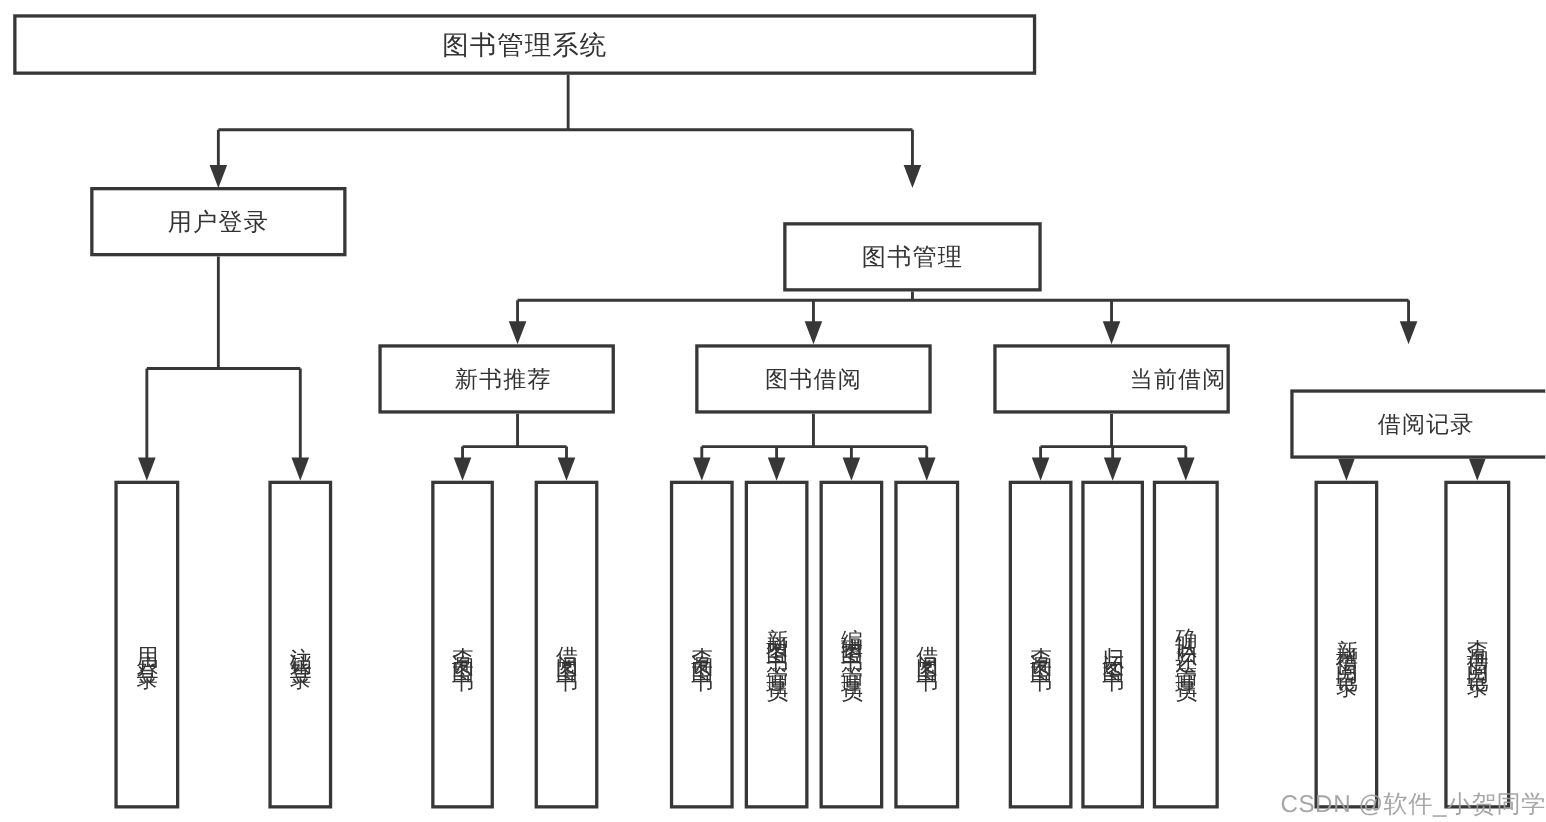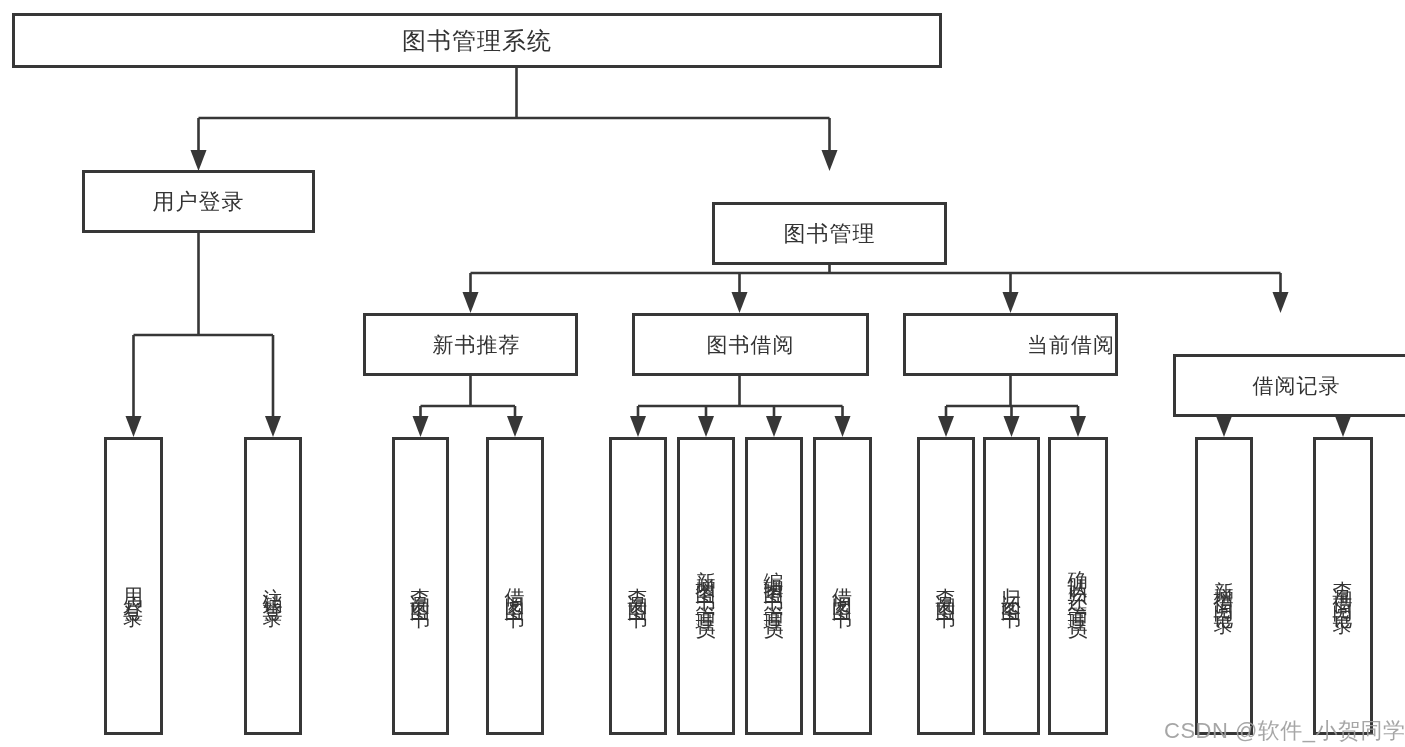--- a/index.html
+++ b/index.html
@@ -115,24 +115,24 @@
     <span>图书管理系统</span>
   </div>
 
   <div class="node l2-node" style="left:82px; top:170px; width:233px; height:63px;">
     <span>用户登录</span>
   </div>
   <div class="node l2-node" style="left:712px; top:170px; width:235px; height:63px;margin-top:32px;">
     <span>图书管理</span>
   </div>
 
-  <div class="node l3-node" style="left:363px; top:313px; width:215px; height:63px;padding-left:12px;">
+  <div class="node l3-node" style="left:344px; top:313px; width:215px; height:63px;padding-left:12px;">
     <span>新书推荐</span>
   </div>
-  <div class="node l3-node" style="left:632px; top:313px; width:237px; height:63px;">
+  <div class="node l3-node" style="left:632px; top:313px; width:215px; height:63px;">
     <span>图书借阅</span>
   </div>
   <div class="node l3-node" style="left:903px; top:313px; width:215px; height:63px;justify-content:flex-end;">
     <span>当前借阅</span>
   </div>
   <div class="node l3-node" style="left:1173px; top:313px; width:247px; height:63px;margin-top:41px;">
     <span>借阅记录</span>
   </div>
 
   <div class="node leaf-node" style="left:104px; top:437px; width:59px; height:298px;">

